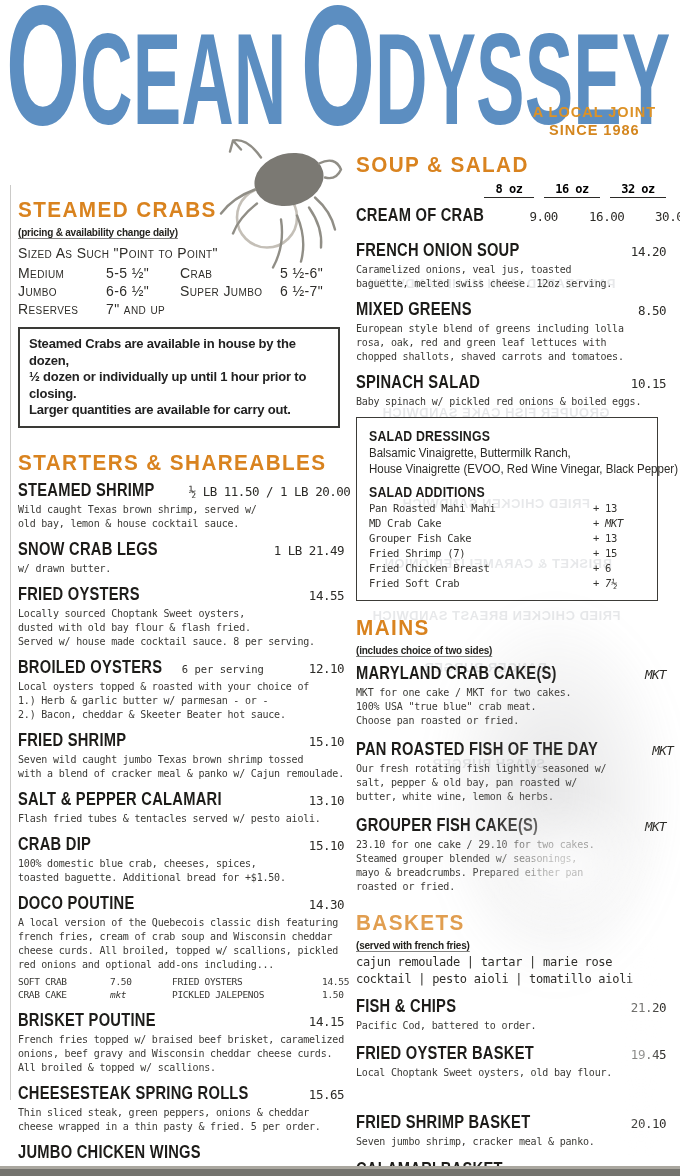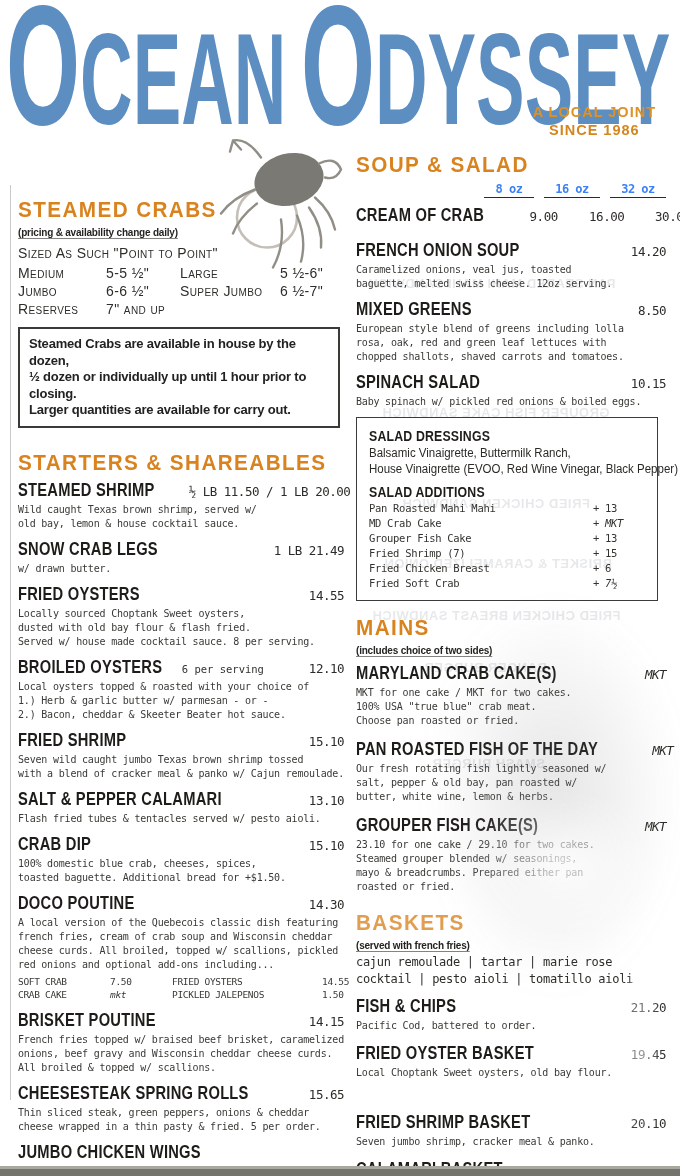--- a/index.html
+++ b/index.html
@@ -69,21 +69,21 @@
          letter-spacing:-.2px;color:#3a3935;white-space:pre-line;margin-top:2px;}
   .priceline{font-family:"DejaVu Sans Mono",monospace;font-size:13px;letter-spacing:-.4px;
              color:#2c2b27;margin:2px 0 1px 0;}
   .addons{display:grid;grid-template-columns:92px 62px 150px 40px;margin:3px 0 1px 0;
           font-family:"DejaVu Sans Mono",monospace;font-size:9.5px;line-height:13.5px;
           letter-spacing:-.3px;color:#3a3935;}
   .addons .it{font-style:italic;}
   
   .ozrow{display:grid;grid-template-columns:1fr 50px 56px 56px;column-gap:10px;margin-bottom:3px;}
   .ozrow span{font-family:"DejaVu Sans Mono",monospace;font-weight:700;font-size:12px;
-              letter-spacing:-.5px;color:#3b82f6;text-align:center;
+              letter-spacing:-.5px;color:#000000;text-align:center;
               border-bottom:1.5px solid #2b2a27;padding-bottom:1px;}
   .pricegrid{display:grid;grid-template-columns:1fr 50px 56px 56px;column-gap:10px;align-items:baseline;}
   .pricegrid .iprice{text-align:center;margin:8px;}
   
   .salad-box{border:1.5px solid #3c3b37;padding:9px 12px;margin:8px 0 14px 0;width:276px;}
   .box-h{display:inline-block;transform:scaleX(.88);transform-origin:0 50%;
          font-weight:800;font-size:14px;letter-spacing:.2px;color:#1d1c19;white-space:nowrap;}
   .cond{display:block;transform:scaleX(.92);transform-origin:0 50%;
         font-size:12.5px;line-height:16px;color:#2b2a26;white-space:nowrap;}
   .add-row{display:grid;grid-template-columns:1fr 52px;align-items:baseline;}
@@ -131,21 +131,21 @@
 
   <div class="col left">
 
     <section>
       <h2 class="sec-head">STEAMED CRABS</h2>
       <div class="paren-note">(pricing &amp; availability change daily)</div>
       <div class="sc-line">Sized As Such "Point to Point"</div>
       <div class="size-grid">
         <span class="sc-line">Medium</span>
         <span class="sc-line">5-5 ½"</span>
-        <span class="sc-line">Large</span>
+        <span class="sc-line">Crab</span>
         <span class="sc-line">5 ½-6"</span>
         <span class="sc-line">Jumbo</span>
         <span class="sc-line">6-6 ½"</span>
         <span class="sc-line">Super Jumbo</span>
         <span class="sc-line">6 ½-7"</span>
         <span class="sc-line">Reserves</span>
         <span class="sc-line">7" and up</span>
         <span></span>
           <span></span>
       </div>

